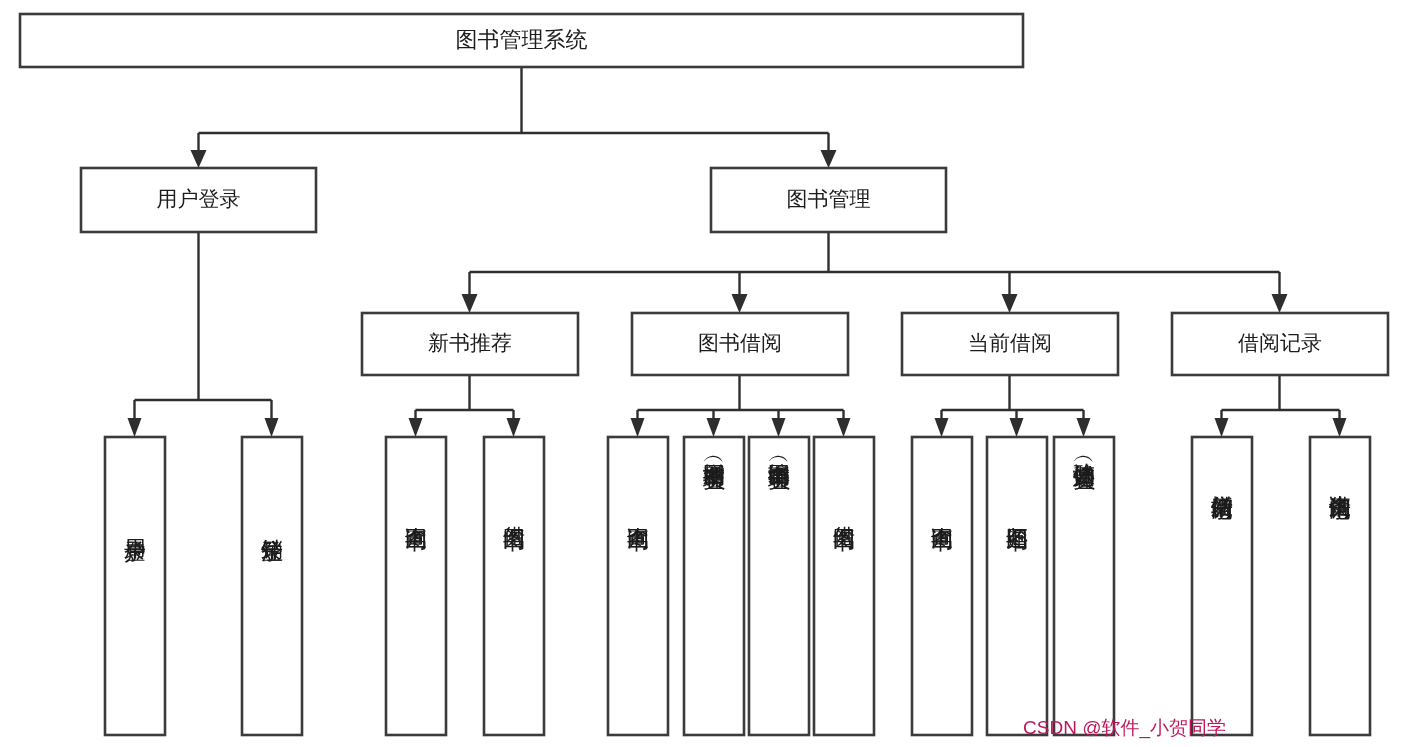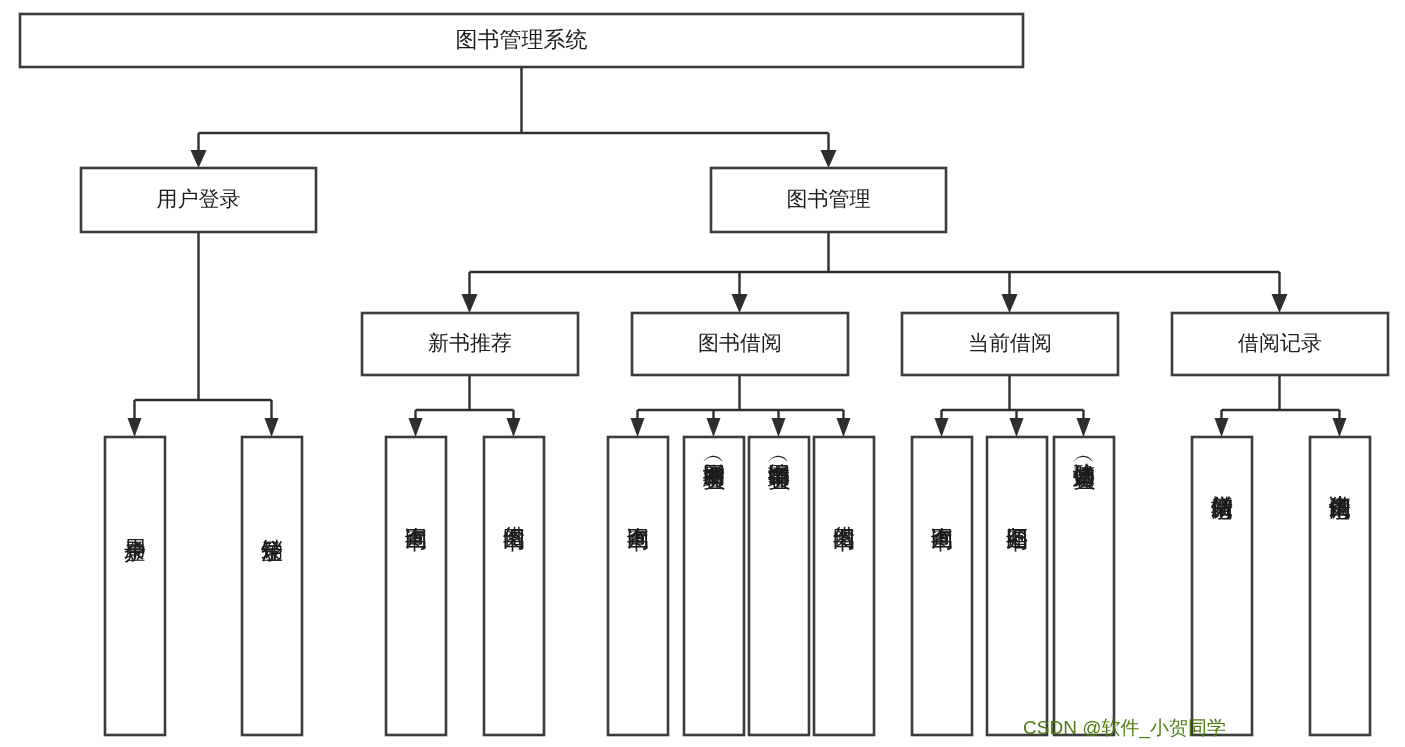--- a/index.html
+++ b/index.html
@@ -71,21 +71,21 @@
     color: #1c1c1c;
     letter-spacing: 1px;
     white-space: nowrap;
   }
   #watermark {
     position: absolute;
     right: 10px;
     bottom: 6px;
     font-family: "Liberation Sans", "DejaVu Sans", sans-serif;
     font-size: 19px;
-    color: #4d7c0f;
+    color: #be185d;
     white-space: nowrap;
   }
 </style>
 </head>
 <body>
 
 <div id="diagram-root">
 
   <svg id="flow-svg" viewBox="0 0 1405 747">
 

